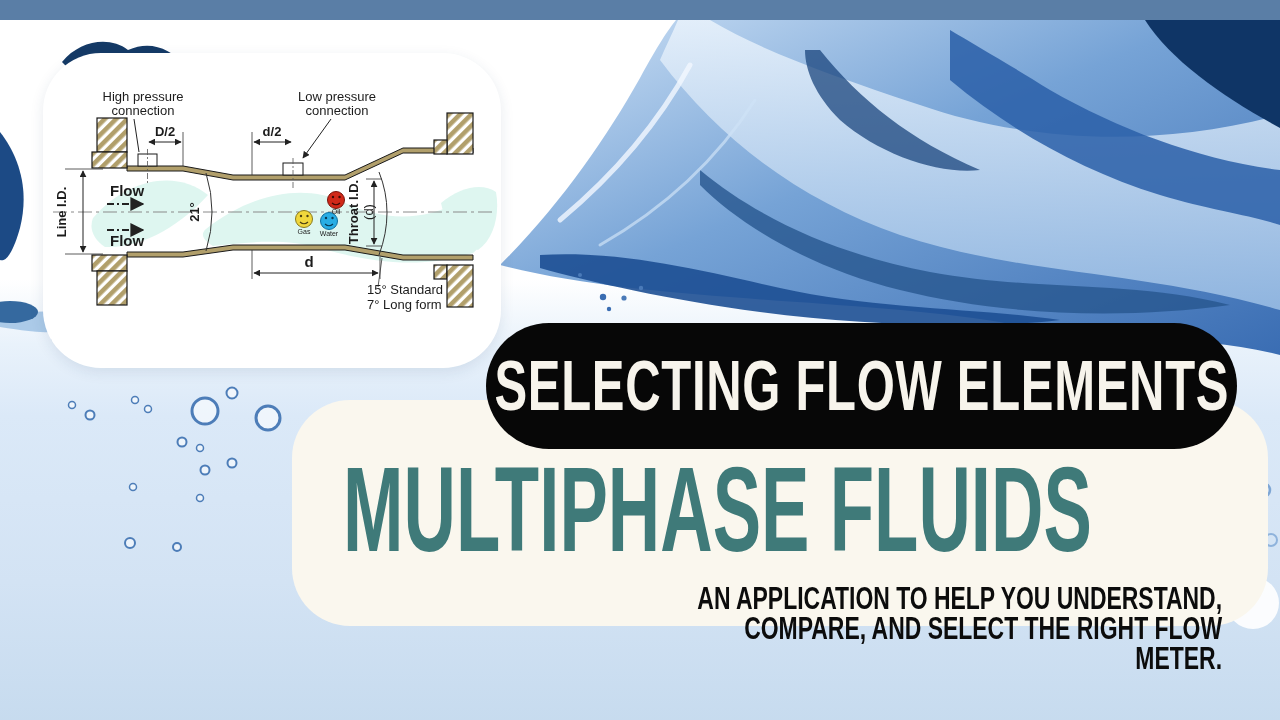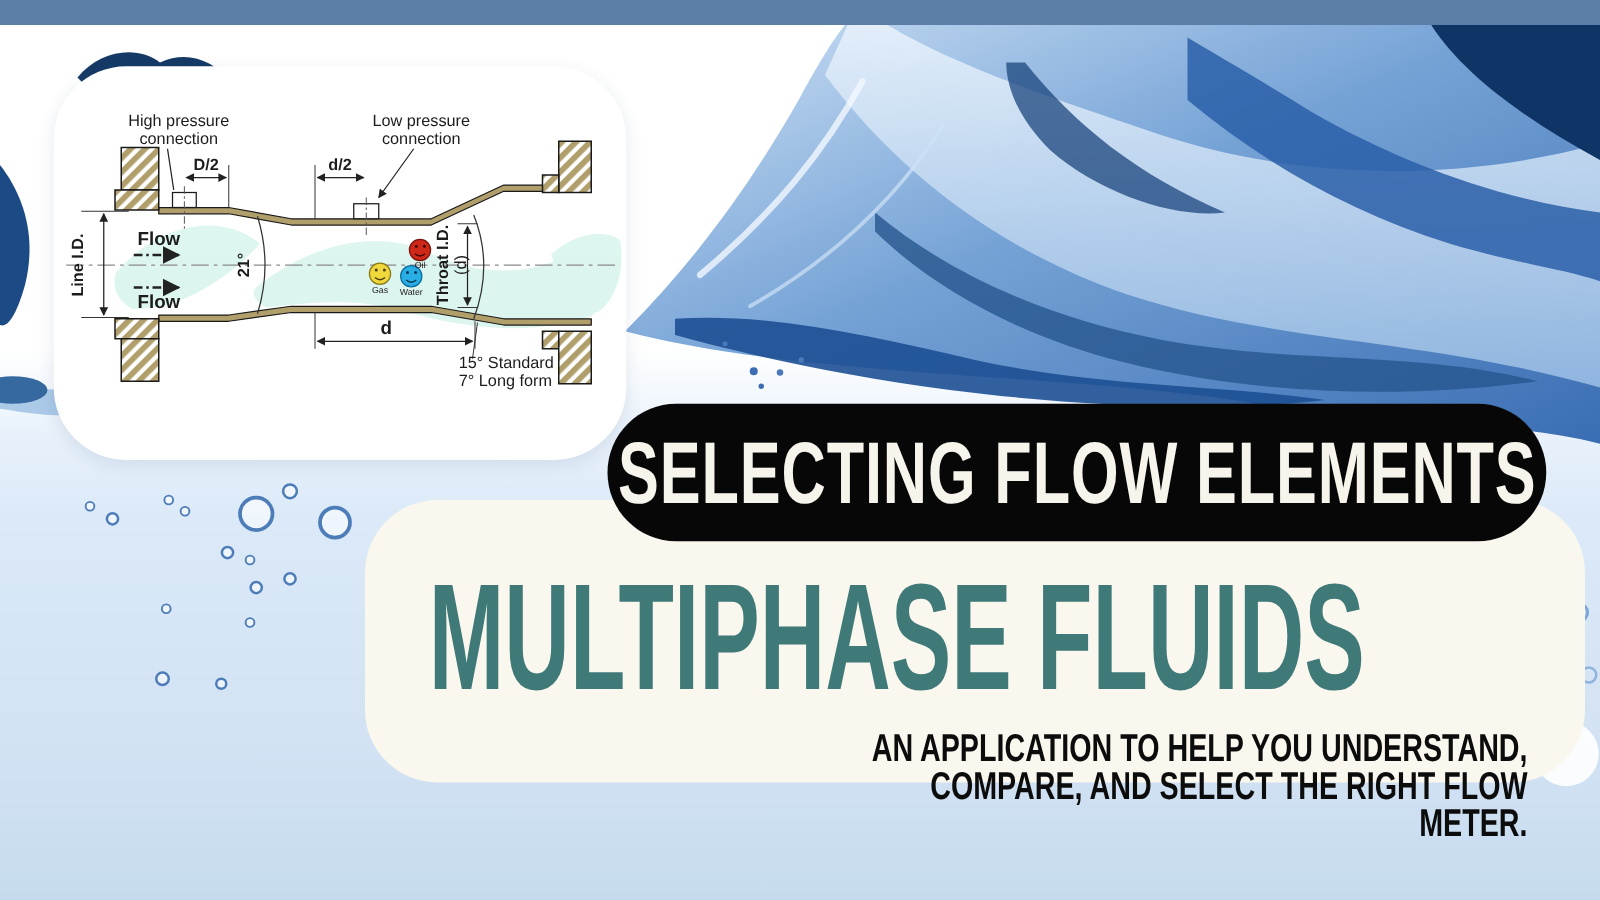--- a/index.html
+++ b/index.html
@@ -27,21 +27,21 @@
   
   .pill{
     left:903px;top:205px;width:331px;height:81px;border-radius:41px;
     background:#070707;display:flex;align-items:center;justify-content:center;
   }
   .pill .txt{
     color:#f7f4ec;font-weight:bold;font-size:53px;letter-spacing:1px;
     white-space:nowrap;display:inline-block;transform:scaleX(.66);transform-origin:center;
   }
   .banner{
-    left:486px;top:303px;width:751px;height:110px;border-radius:64px;
+    left:486px;top:303px;width:751px;height:126px;border-radius:64px;
     background:#070707;display:flex;align-items:center;justify-content:center;text-align:center;
   }
   .banner .txt{
     color:#f7f4ec;font-weight:bold;font-size:70px;letter-spacing:1px;
     white-space:nowrap;display:inline-block;transform:scaleX(.70);transform-origin:center;
   }
   
   .main-title{
     left:343px;top:429px;height:120px;color:#3f7a79;font-weight:bold;font-size:121px;
     line-height:120px;white-space:nowrap;transform:scaleX(.60);transform-origin:left center;

